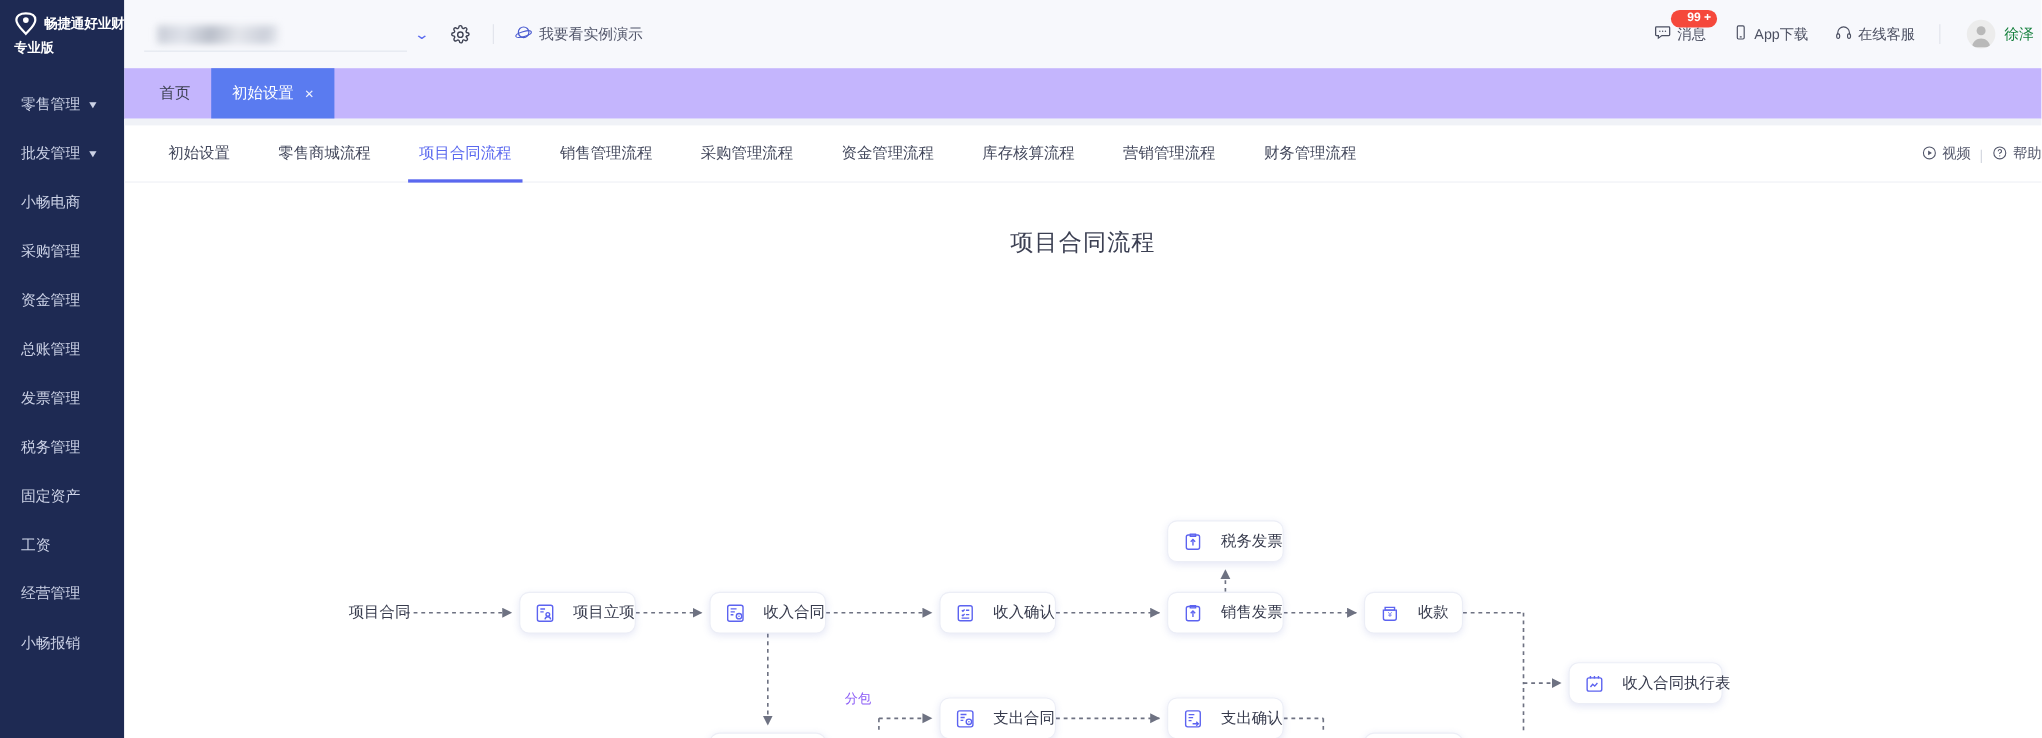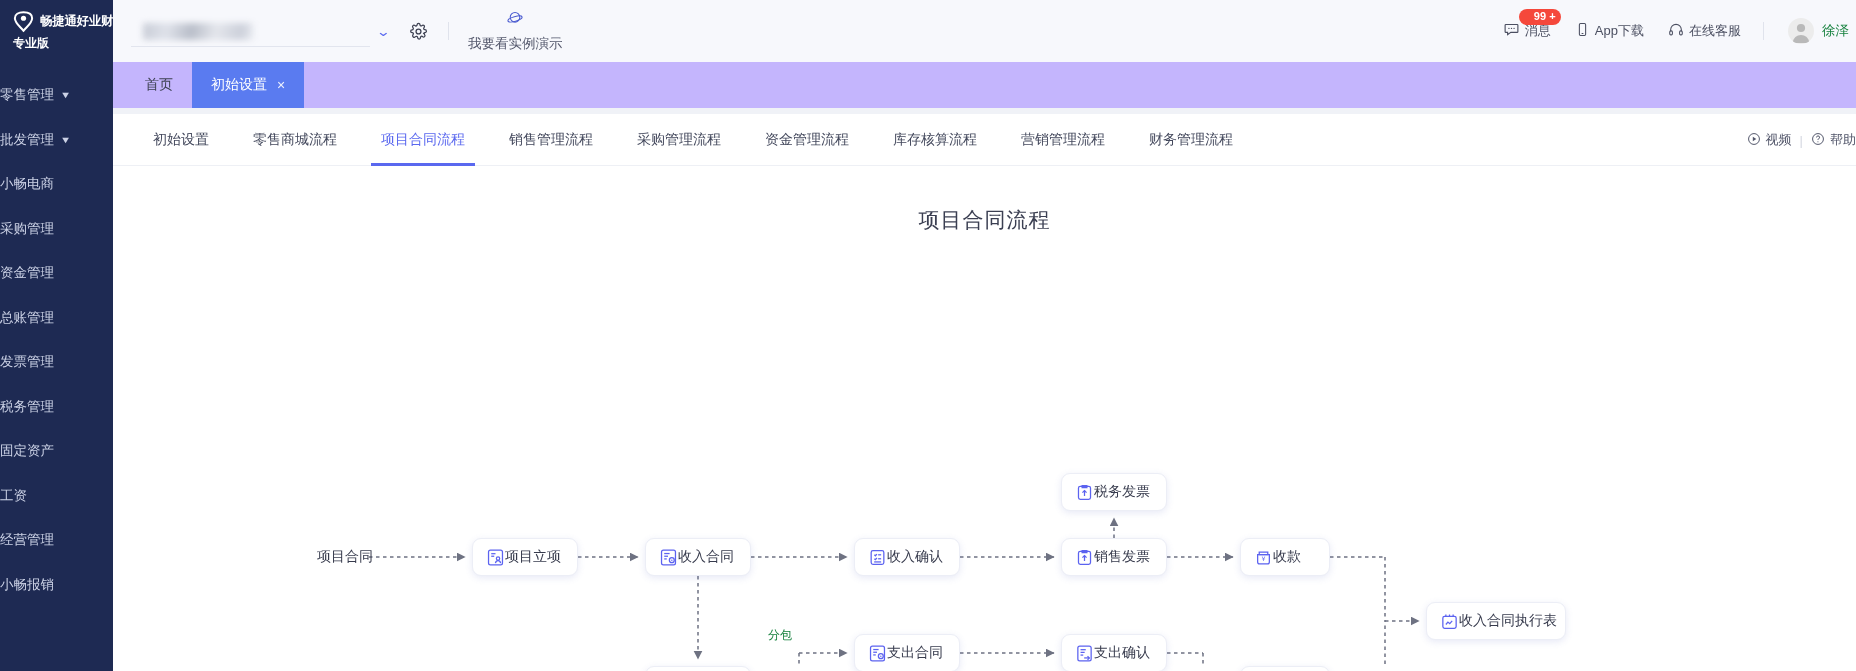--- a/index.html
+++ b/index.html
@@ -27,21 +27,21 @@
     font-size: 12.5px; font-weight: bold; color: #ffffff;
     white-space: nowrap; letter-spacing: -0.3px;
   }
   .logo-sub {
     font-size: 12px; font-weight: bold; color: #ffffff;
     margin-top: 2px; padding-left: 1px;
   }
   .nav-list { margin-top: 11px; }
   .nav-item {
     height: 44.5px; display: flex; align-items: center;
-    color: #ccd2e6; font-size: 13.5px;
+    padding-left: 19px; color: #ccd2e6; font-size: 13.5px;
     cursor: pointer; white-space: nowrap;
   }
   .nav-item .caret {
     margin-left: 7px; font-size: 9px; color: #ccd2e6; transform: scaleX(1.25);
   }
 
   
   .topbar {
     position: absolute; left: 113px; top: 0; width: 1743px; height: 62px;
     background: #f7f8fc; display: flex; align-items: center;
@@ -63,21 +63,21 @@
     margin-left: 8px; color: #5a6af0; font-size: 13px; cursor: pointer;
     transform: scaleX(1.35);
   }
   .gear-btn {
     margin-left: 20px; width: 20px; height: 20px; cursor: pointer;
     display: flex; align-items: center; justify-content: center;
   }
   .vsep { width: 1px; height: 18px; background: #e0e3ec; margin-left: 19px; }
   .demo-link {
     margin-left: 19px; display: flex; align-items: center; gap: 6px;
-    color: #53576b; font-size: 13.5px; cursor: pointer; white-space: nowrap; flex-direction: column;
+    color: #53576b; font-size: 13.5px; cursor: pointer; white-space: nowrap;
   }
   .topbar-right {
     margin-left: auto; display: flex; align-items: center;
     padding-right: 4px; height: 100%;
   }
   .hdr-item {
     display: flex; align-items: center; gap: 5px; margin-left: 24px;
     color: #4b4f61; font-size: 13px; cursor: pointer;
     position: relative; white-space: nowrap;
   }
@@ -141,29 +141,29 @@
   
   .diagram-title {
     text-align: center; font-size: 21px; color: #3b3f52;
     margin-top: 40px; letter-spacing: 1px;
   }
   .canvas { position: relative; width: 1743px; height: 430px; }
   .node {
     position: absolute; height: 38px; background: #ffffff;
     border: 1px solid #eceef6; border-radius: 9px;
     box-shadow: 0 2px 7px rgba(104,116,200,.16);
-    display: flex; align-items: center; padding: 0 13px; gap: 0;
+    display: flex; align-items: center; padding: 0 13px; gap: 16px;
     font-size: 14px; color: #373b4d; cursor: pointer; white-space: nowrap;
   }
   .node .nicon { width: 19px; height: 19px; flex: 0 0 19px; display:block; }
   .rowlabel {
     position: absolute; font-size: 14px; color: #373b4d; white-space: nowrap;
   }
   .branch-label {
-    position: absolute; font-size: 12px; color: #15803d; white-space: nowrap;
+    position: absolute; font-size: 12px; color: #8b5cf6; white-space: nowrap;
   }
   svg.edges {
     position: absolute; left: 0; top: 0; width: 1743px; height: 430px;
     pointer-events: none;
   }
 </style>
 </head>
 <body>
 
 <div id="app">

